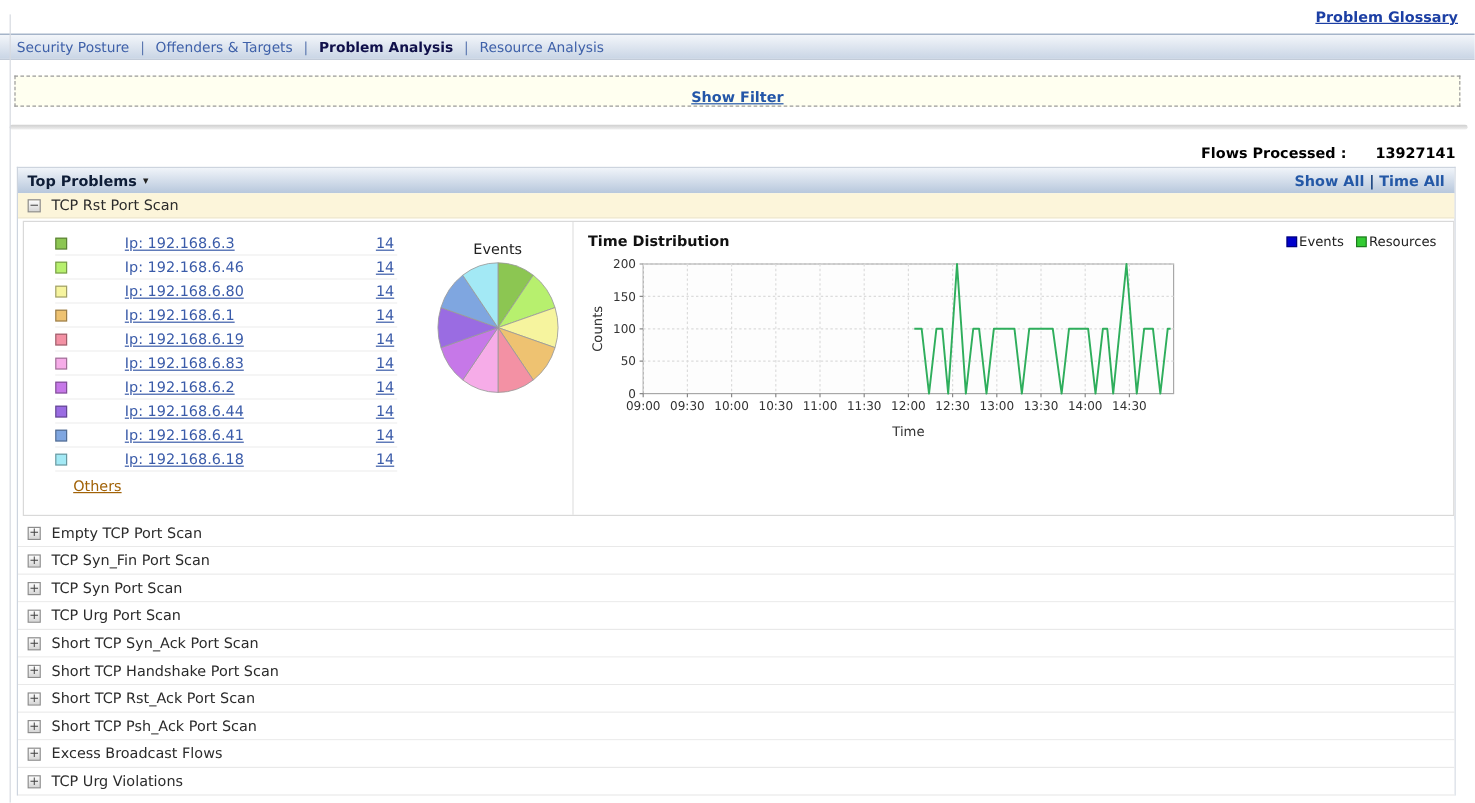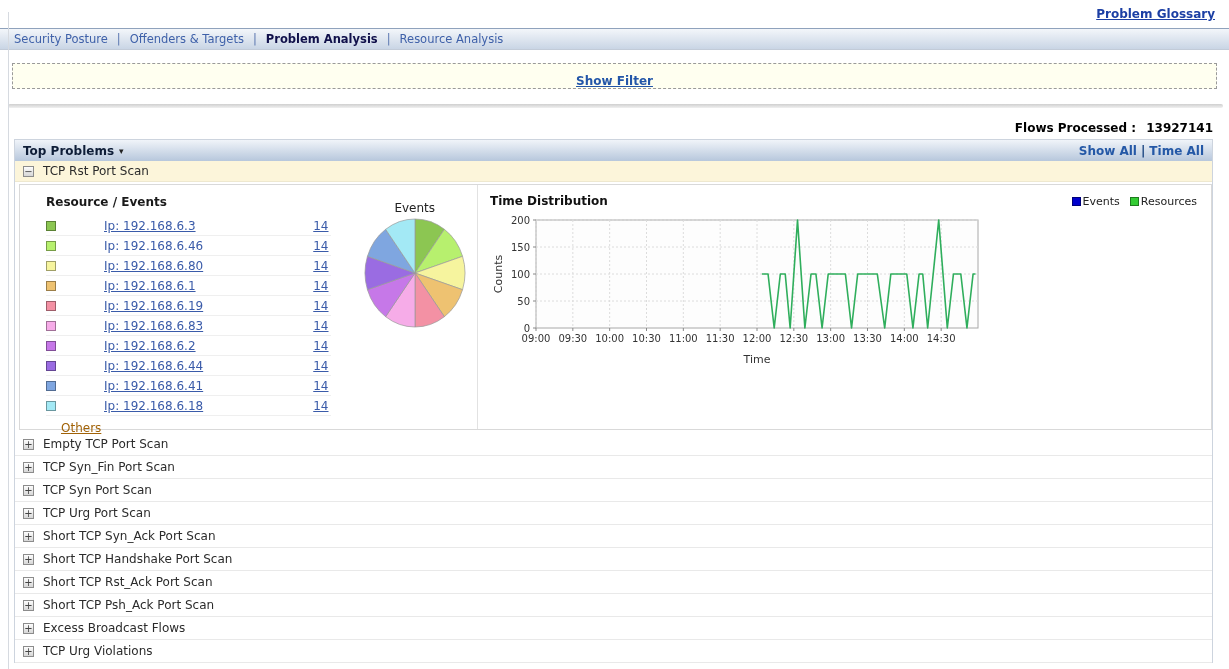--- a/index.html
+++ b/index.html
@@ -28,21 +28,21 @@
   .subnav .sep { color:#5b77b0; }
 
   
   .filterbox { margin:13px 12px 0; border:1px dashed #9a9a9a; background:#fffff0; height:26px;
                display:flex; align-items:flex-end; justify-content:center; }
   .filterbox a { font-weight:bold; color:#2356a8; text-decoration:underline; }
 
   .hr-divider { margin:15px 6px 0 8px; height:4px; border-radius:2px; background:linear-gradient(#cfcfcf,#f0f0f0); }
 
   .flows { text-align:right; margin:13px 16px 4px 0; font-weight:bold; color:#000; }
-  .flows span { margin-left:6px; }
+  .flows span { margin-left:20px; }
 
   
   .panel { margin:0 16px 0 14px; border:1px solid #cdd4de; border-bottom:none; }
   .panel-header { height:21px; background:linear-gradient(#f0f4f9,#b7c7dc); display:flex; align-items:center; padding:0 8px; }
   .panel-title { font-weight:bold; color:#0e1d37; }
   .panel-arrow { margin-left:5px; font-size:9px; color:#222; cursor:pointer; }
   .panel-links { margin-left:auto; font-weight:bold; color:#17427e; }
   .panel-links a { color:#2458a6; text-decoration:none; }
   .panel-links .sep { margin:0 4px; color:#17427e; }
 
@@ -115,21 +115,20 @@
   </div>
 
   <div class="row-expanded">
     <span class="expander">−</span>
     <span>TCP Rst Port Scan</span>
   </div>
 
   <div class="content-box">
     <div class="left-pane">
       <div class="res-col">
-        <div class="res-header">Resource / Events</div>
         <div id="res-rows">
             <div class="res-row">
               <span class="swatch" style="background: rgb(140, 198, 82);"></span>
               <a class="ip" style="text-decoration: underline;">Ip: 192.168.6.3</a>
               <a class="count" style="text-decoration: underline;">14</a>
             </div>
             <div class="res-row">
               <span class="swatch" style="background: rgb(183, 240, 110);"></span>
               <a class="ip" style="">Ip: 192.168.6.46</a>
               <a class="count" style="text-decoration: underline;">14</a>

